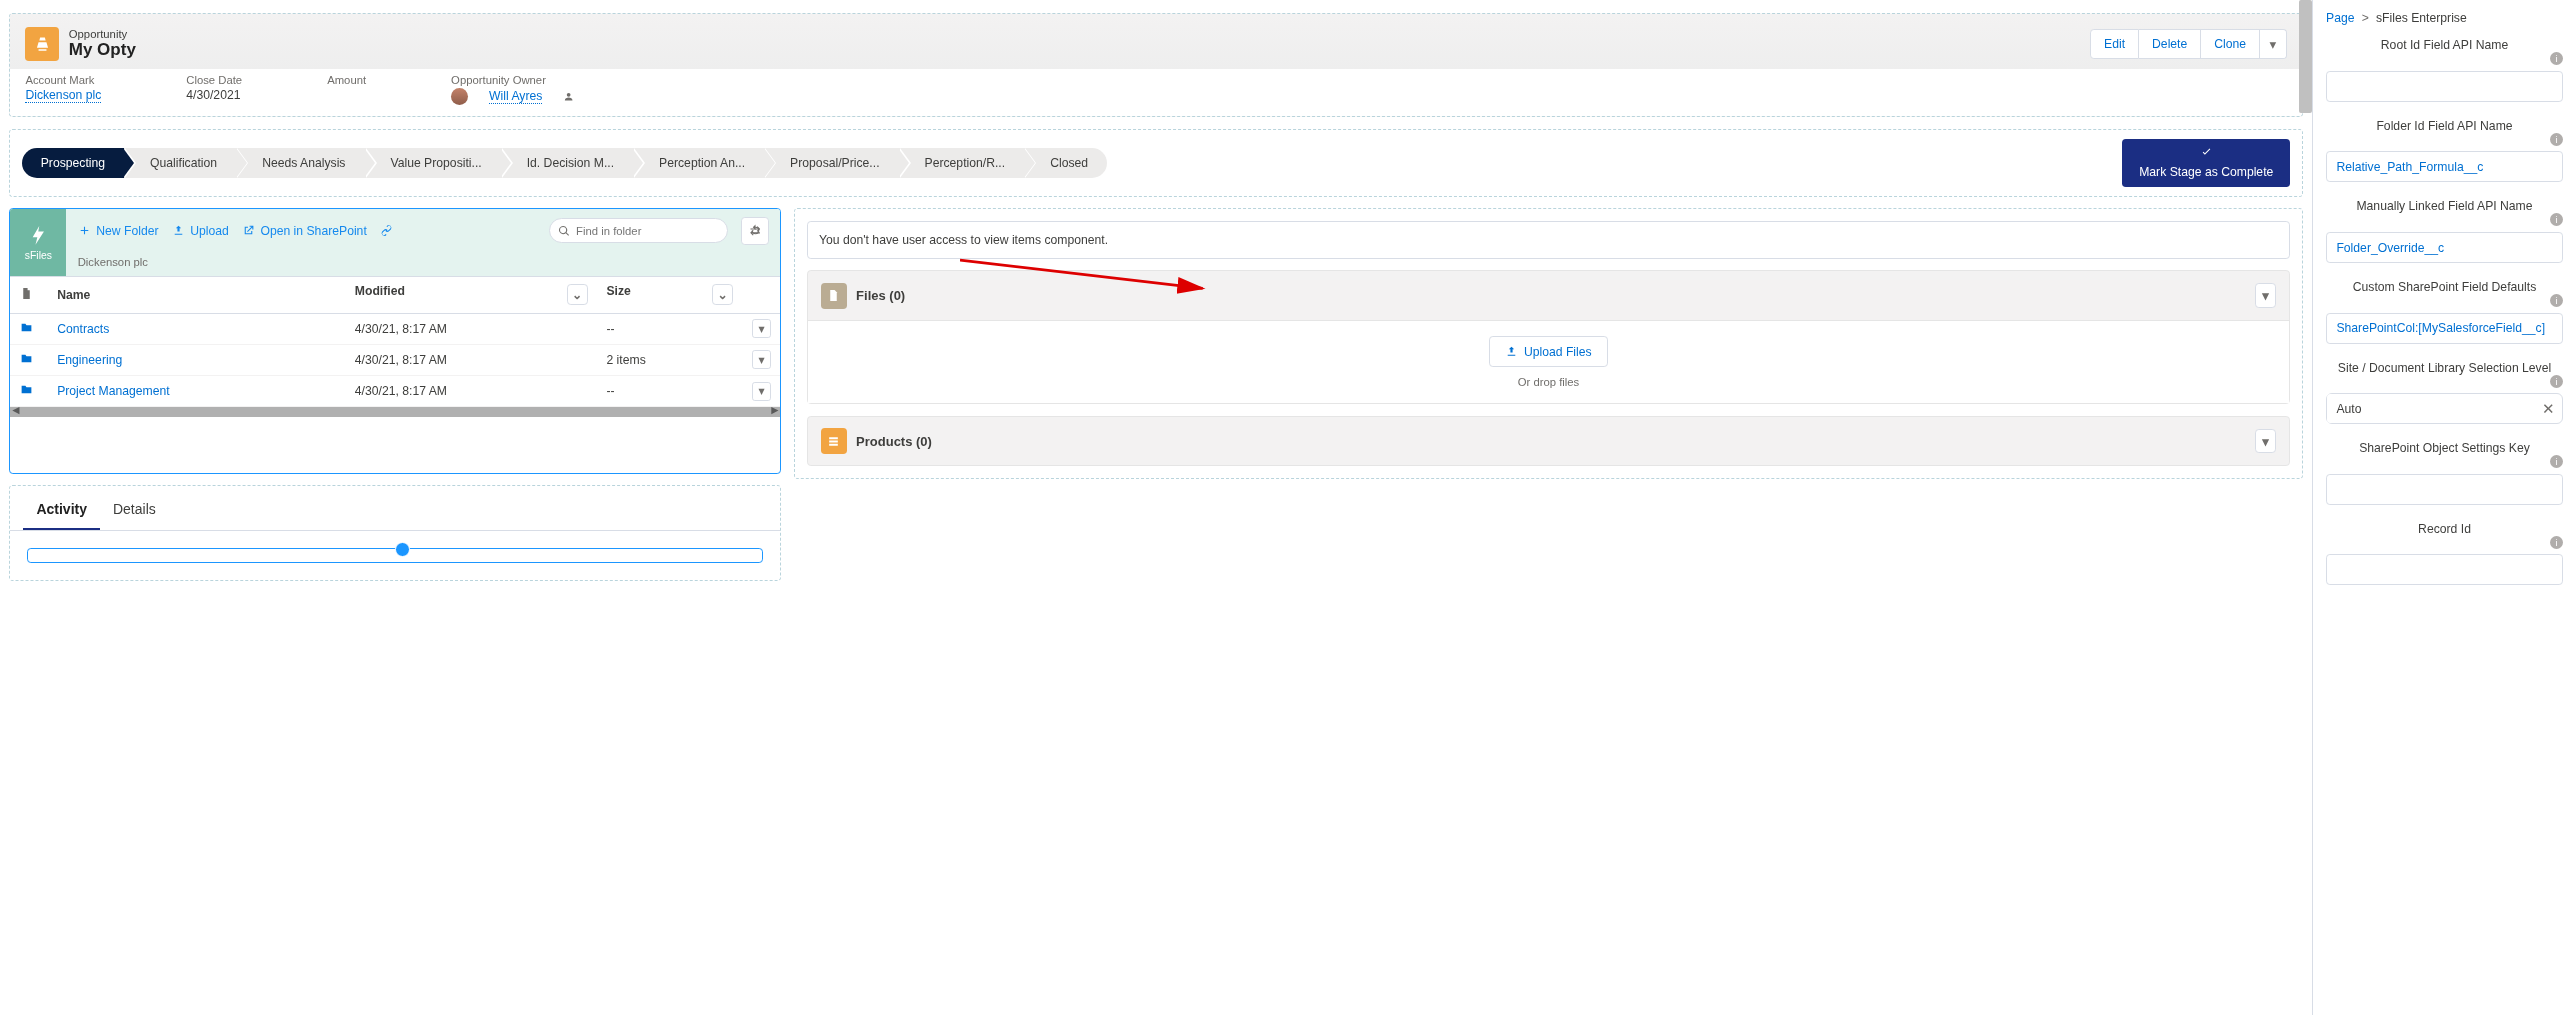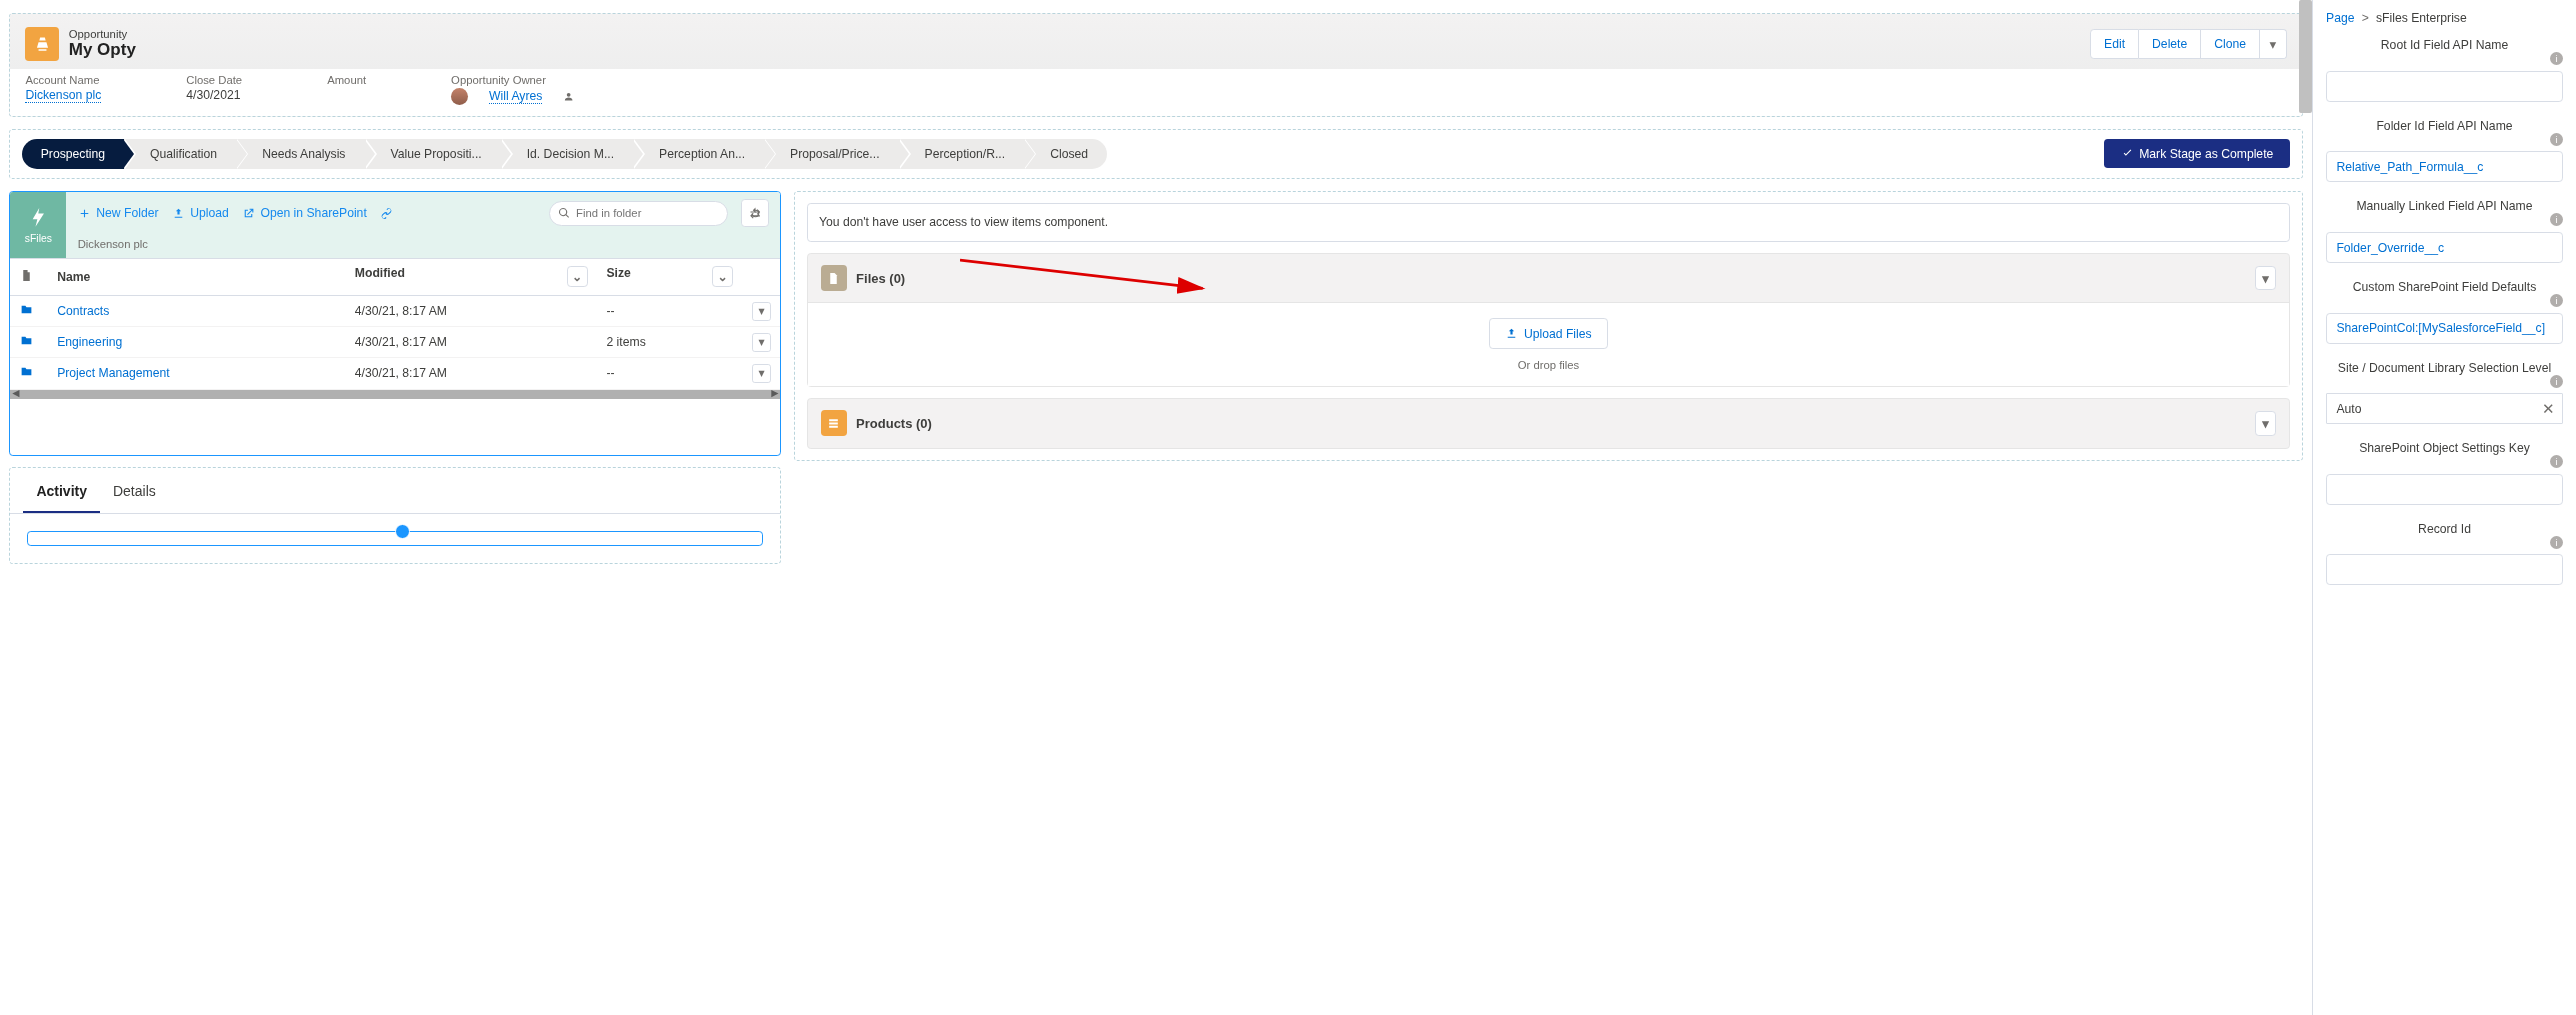--- a/index.html
+++ b/index.html
@@ -62,21 +62,21 @@
 .mark-btn { background:#0c1f6f;}
 
 .mark-btn { background:#061c3f; }
 .mark-btn { background:#0b2f8f;}
 .mark-btn { background:#06188f;}
 .mark-btn { background:#0b2267;}
 .mark-btn { background:#15228a;}
 .mark-btn { background:#0e1f7d;}
 .mark-btn { background:#061c6f;}
 .mark-btn { background:#0c1a75;}
-.mark-btn { background:#061c3f;}
+.mark-btn { background:#061c3f;flex-direction:column;}
 .mark-btn { background:#132679;}
 .mark-btn { background:#061c3f;}
 
 .mark-btn { background:#15206e;}
 .mark-btn { background:#061c3f;}
 .mark-btn { background:#0d2080;}
 .mark-btn { background:#15267f;}
 .mark-btn { background:#061c6a;}
 .mark-btn { background:#15207a;}
 .mark-btn { background:#061c56;}
@@ -153,21 +153,21 @@
 
 .side { width: 264px; border-left: 0.9px solid #d8dde6; padding: 11.3px 13px; overflow-y: auto; }
 .bc { font-size: 12.2px; margin-bottom: 13px; }
 .bc a { color: #0070d2; text-decoration: none; }
 .bc .sep { color: #706e6b; margin: 0 3.8px; }
 .prop { margin-bottom: 17px; }
 .prop-label { display: flex; align-items: center; font-size: 12.2px; color: #3e3e3c; margin-bottom: 5.6px; flex-direction: column; }
 .prop-info { margin-left: auto; width: 13px; height: 13px; border-radius: 50%; background: #b0adab; color: #fff; font-size: 9.4px; display: flex; align-items: center; justify-content: center; cursor: help; }
 .prop input { width: 100%; padding: 7.5px 9.4px; border: 0.9px solid #d8dde6; border-radius: 3.8px; font-size: 12.2px; color: #0070d2; }
 .prop input.plain { color: #3e3e3c; }
-.combo { display: flex; align-items: center; border: 0.9px solid #d8dde6; border-radius: 1px; padding: 0 7.5px 0 0; }
+.combo { display: flex; align-items: center; border: 0.9px solid #d8dde6; border-radius: 6px; padding: 0 7.5px 0 0; }
 .combo input { border: none; flex: 1; color: #3e3e3c; }
 .combo .x { cursor: pointer; color: #706e6b; font-size: 15px; }
 
 svg.ico { width: 13px; height: 13px; }
 </style>
 </head>
 <body>
 
 <div class="app">
   <div class="main">
@@ -186,21 +186,21 @@
         </div>
         <div class="hl-actions">
           <button class="hl-btn">Edit</button>
           <button class="hl-btn">Delete</button>
           <button class="hl-btn">Clone</button>
           <button class="hl-more">▾</button>
         </div>
       </div>
       <div class="hl-fields">
         <div class="hl-f">
-          <label>Account Name</label>
+          <label>Account Mark</label>
           <span class="val"><a class="link">Dickenson plc</a></span>
         </div>
         <div class="hl-f">
           <label>Close Date</label>
           <span class="val">4/30/2021</span>
         </div>
         <div class="hl-f">
           <label>Amount</label>
           <span class="val"></span>
         </div>

